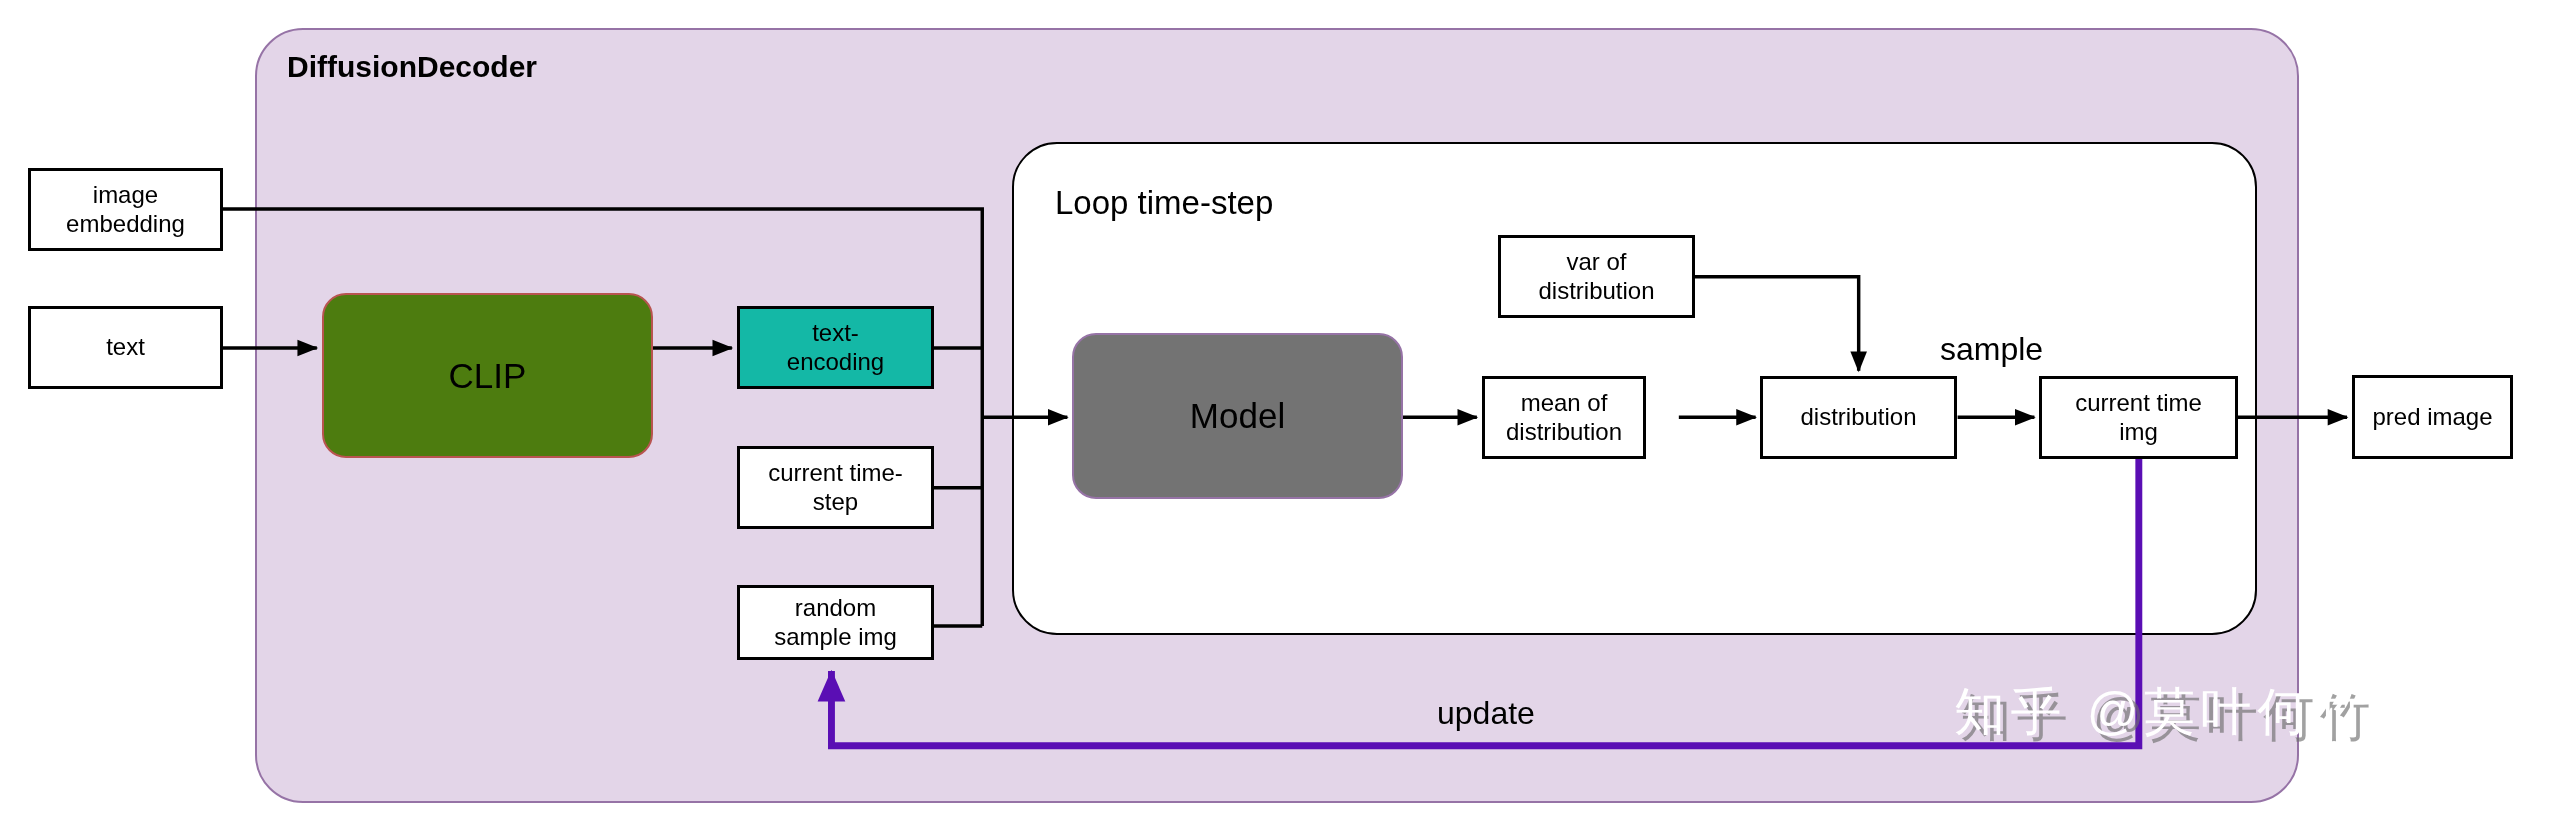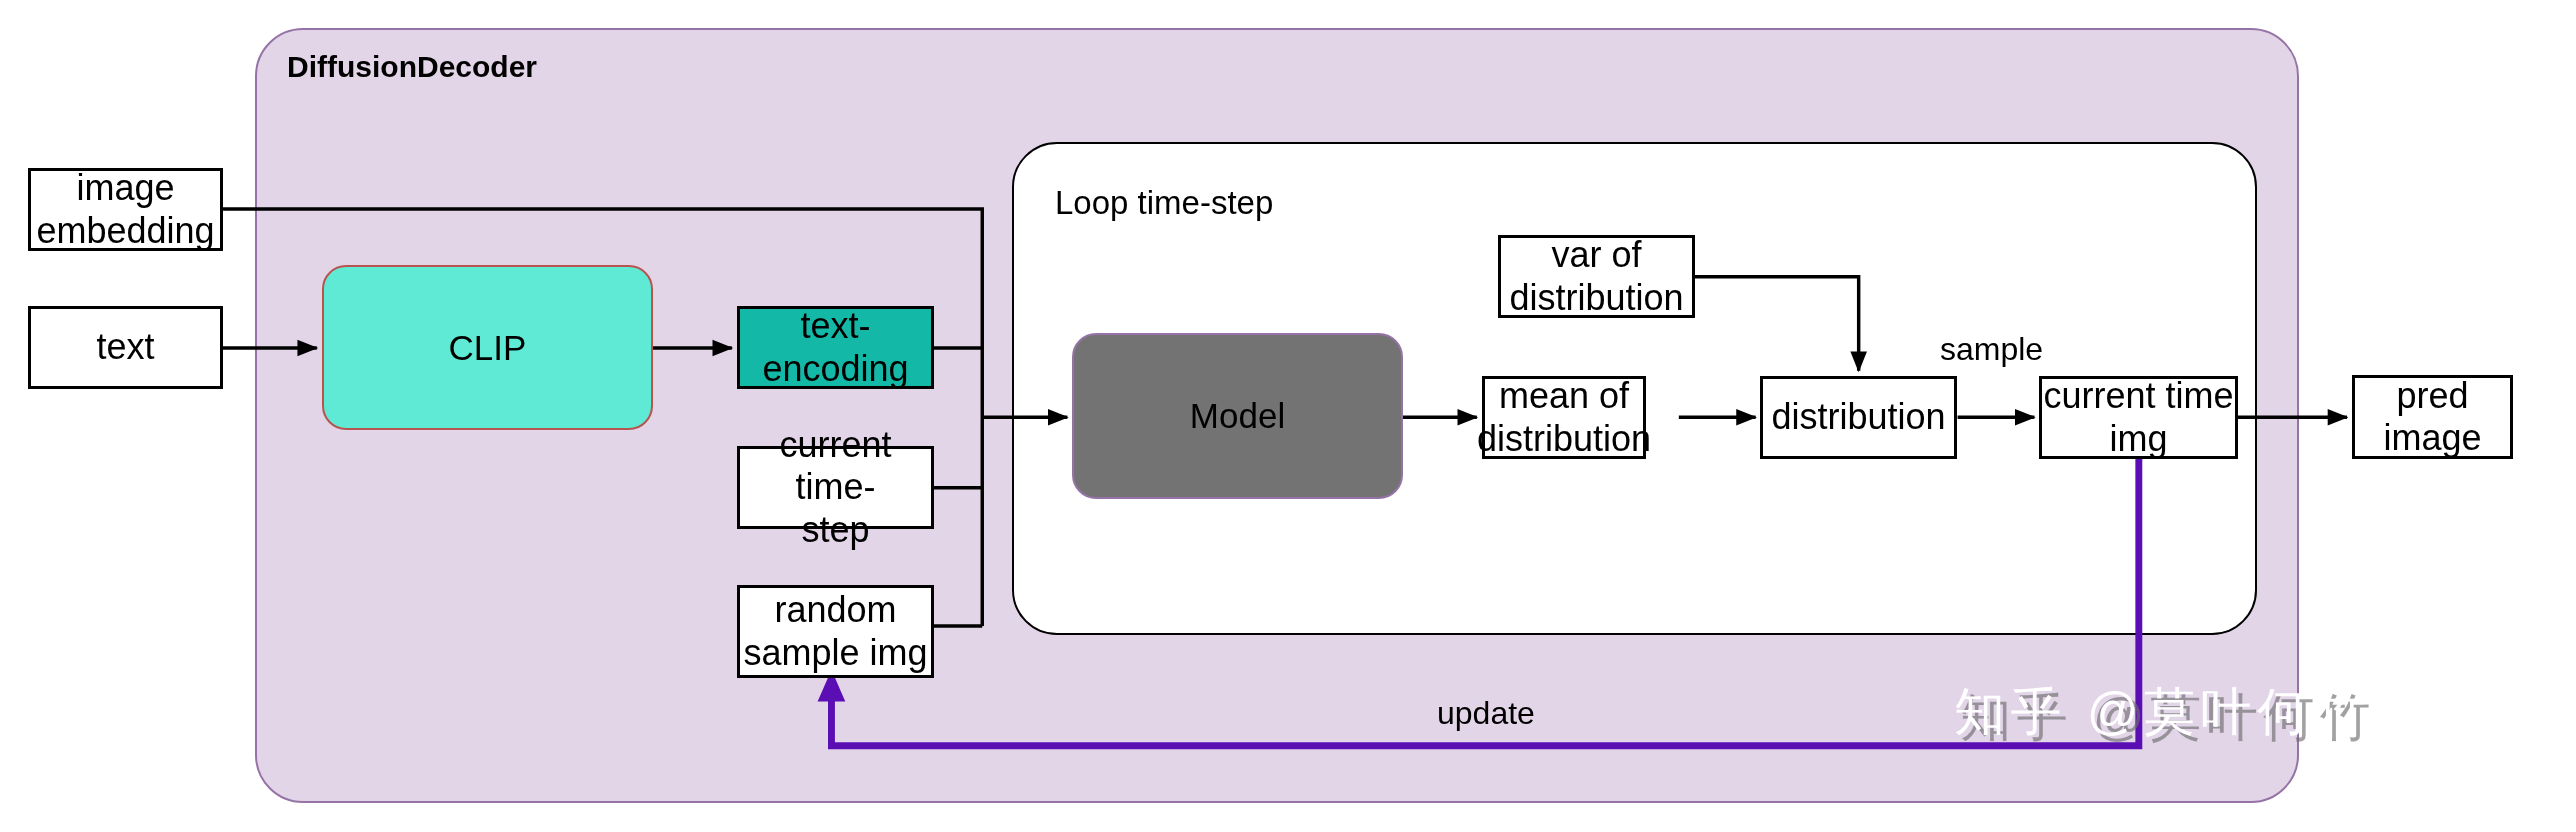--- a/index.html
+++ b/index.html
@@ -23,41 +23,41 @@
     box-sizing:border-box;
   }
   .loop-label {
     position:absolute; left:1055px; top:184px;
     font-size:33px; white-space:nowrap;
   }
   svg.wires { position:absolute; left:0; top:0; }
   .node {
     position:absolute; background:#fff; border:3.5px solid #000;
     display:flex; align-items:center; justify-content:center;
-    text-align:center; font-size:36px; line-height:1.18;
+    text-align:center; font-size:24px; line-height:1.18;
     white-space:pre-line; box-sizing:border-box;
   }
   .node.soft {
     border-width:2.8px; border-radius:24px; font-size:35px;
   }
   .edge-label {
     position:absolute; font-size:32px; white-space:nowrap;
   }
   .watermark {
     position:absolute; left:1954px; top:678px;
     font-size:51px; letter-spacing:5.5px; white-space:nowrap;
     color:#fff; text-shadow:6.2px 6.2px 0 rgba(110,110,110,0.65);
   }
   
   #n-image-embedding { left:28px;   top:168px; width:195px; height:83px; }
   #n-text            { left:28px;   top:306px; width:195px; height:83px; }
   #n-clip            { left:322px;  top:265px; width:331px; height:165px; }
   #n-text-encoding   { left:737px; top:306px; width:197px; height:83px; }
   #n-current-time-step { left:737px; top:446px; width:197px; height:83px; }
-  #n-random-sample-img { left:737px; top:585px; width:197px; height:93px; }
+  #n-random-sample-img { left:737px; top:585px; width:197px; height:75px; }
   #n-model           { left:1072px; top:333px; width:331px; height:166px; }
   #n-var-of-distribution  { left:1482px; top:235px; width:197px; height:83px;margin-left:16px; }
   #n-mean-of-distribution { left:1482px; top:376px; width:164px; height:83px; }
   #n-distribution    { left:1760px; top:376px; width:197px; height:83px; }
   #n-current-time-img{ left:2039px; top:376px; width:199px; height:83px; }
   #n-pred-image      { left:2352px; top:375px; width:161px; height:84px; }
   #lbl-sample { left:1940px; top:331px; }
   #lbl-update { left:1437px; top:695px; }
 </style>
 </head>
@@ -97,21 +97,21 @@
   </g>
 
   <path d="M3092,663 L3092,1078 L1202,1078 L1202,970" fill="none" stroke-width="10" marker-end="url(#arrPurple)" stroke="#5A0EB4"></path>
 </svg>
 
 <div id="n-image-embedding" class="node" style="background: rgb(255, 255, 255); border-color: rgb(0, 0, 0);">image
 embedding</div>
 
 <div id="n-text" class="node" style="background: rgb(255, 255, 255); border-color: rgb(0, 0, 0);">text</div>
 
-<div id="n-clip" class="node soft" style="background: #5eead4; border-color: rgb(184, 84, 80);">CLIP</div>
+<div id="n-clip" class="node soft" style="background: #4d7c0f; border-color: rgb(184, 84, 80); margin-top: 28px;">CLIP</div>
 
 <div id="n-text-encoding" class="node" style="background: #14b8a6; border-color: rgb(0, 0, 0);">text-
 encoding</div>
 
 <div id="n-current-time-step" class="node" style="background: rgb(255, 255, 255); border-color: rgb(0, 0, 0);">current time-
 step</div>
 
 <div id="n-random-sample-img" class="node" style="background: rgb(255, 255, 255); border-color: rgb(0, 0, 0);">random
 sample img</div>
 

